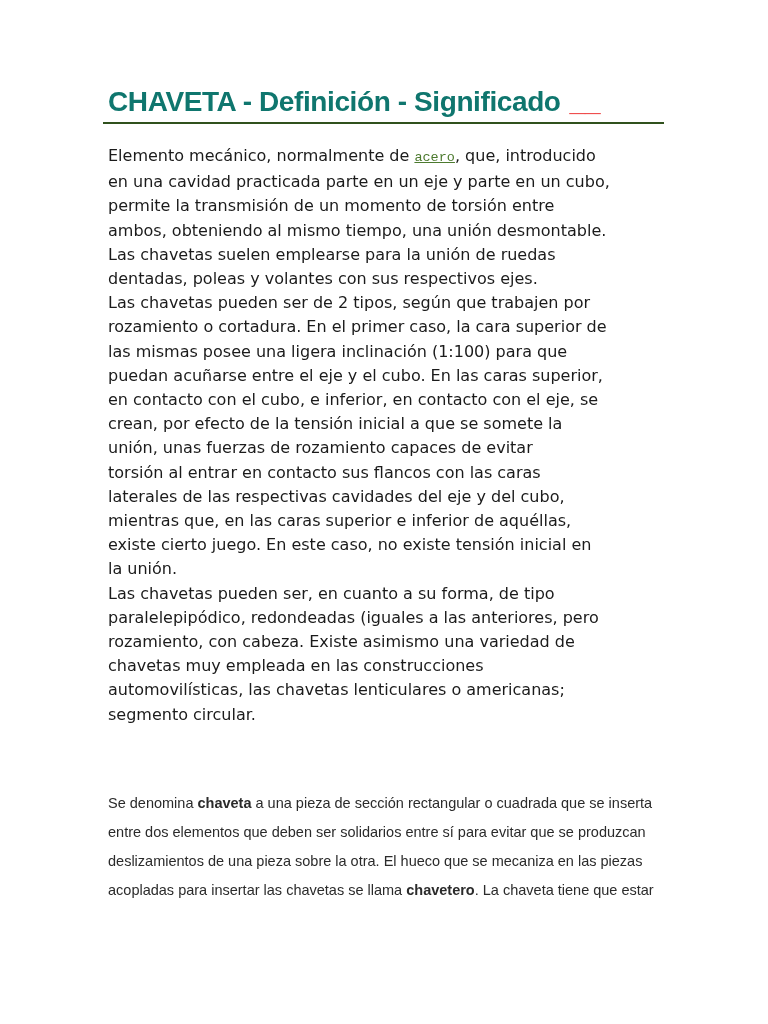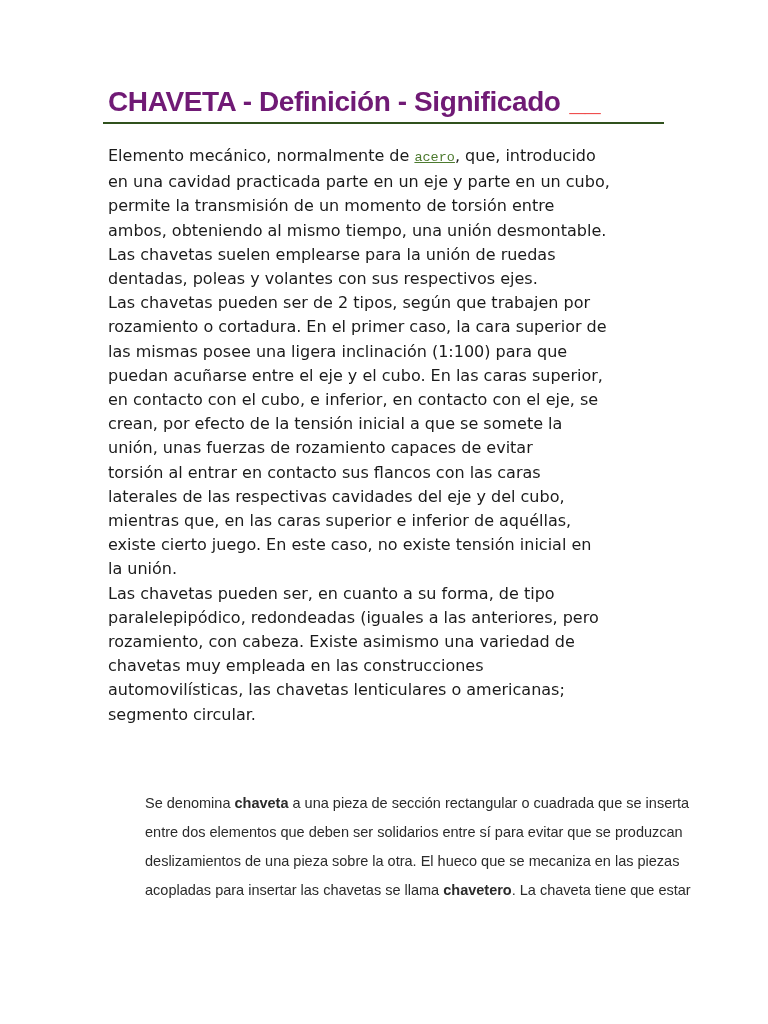--- a/index.html
+++ b/index.html
@@ -25,21 +25,21 @@
     white-space: nowrap;
   }
   .doc-title {
     display: inline;
     margin: 0;
     font-family: "Liberation Sans", sans-serif;
     font-weight: bold;
     font-size: 28px;
     line-height: 30px;
     letter-spacing: -0.4px;
-    color: #701a75;
+    color: #0f766e;
   }
   .title-mark {
     font-family: "Liberation Sans", sans-serif;
     font-weight: bold;
     font-size: 28px;
     color: #ef4444;
     margin-left: 9px;
   }
   .article {
     margin-top: 20px;
@@ -56,21 +56,21 @@
     text-decoration: underline;
     cursor: pointer;
   }
   .footnote {
     margin-top: 62px;
     font-family: "Liberation Sans", sans-serif;
     font-size: 14.5px;
     line-height: 29px;
     color: #2b2b2b;
   }
-  .footnote > div { white-space: nowrap; margin-left: 37px; }
+  .footnote > div { white-space: nowrap; }
   .b { font-weight: bold; }
 </style>
 </head>
 <body>
 
 <div class="doc">
 
   <div class="title-wrap">
     <h1 class="doc-title">CHAVETA - Definición - Significado</h1><span class="title-mark">__</span>
   </div>

